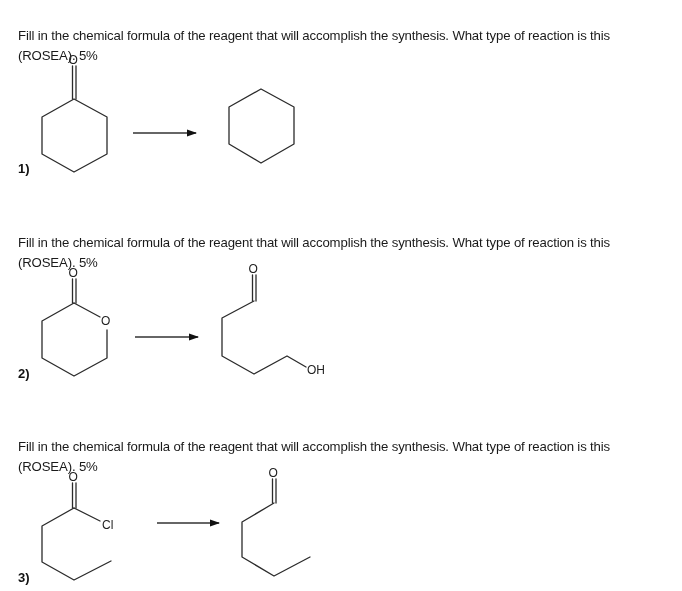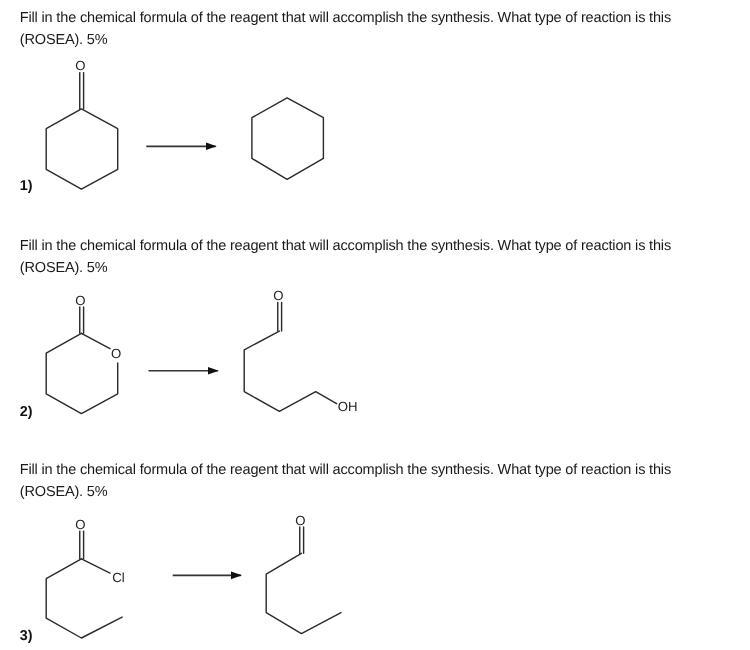--- a/index.html
+++ b/index.html
@@ -16,20 +16,21 @@
       color: #000;
     }
     .question-text {
       position: absolute;
       left: 18px;
       width: 650px;
       font-size: 13.2px;
       line-height: 20px;
       letter-spacing: -0.15px;
       color: #1a1a1a;
+      margin-top: 20px;
     }
     .q-label {
       position: absolute;
       left: 18px;
       font-size: 13px;
       font-weight: bold;
       color: #111;
     }
     svg.structures {
       position: absolute;

